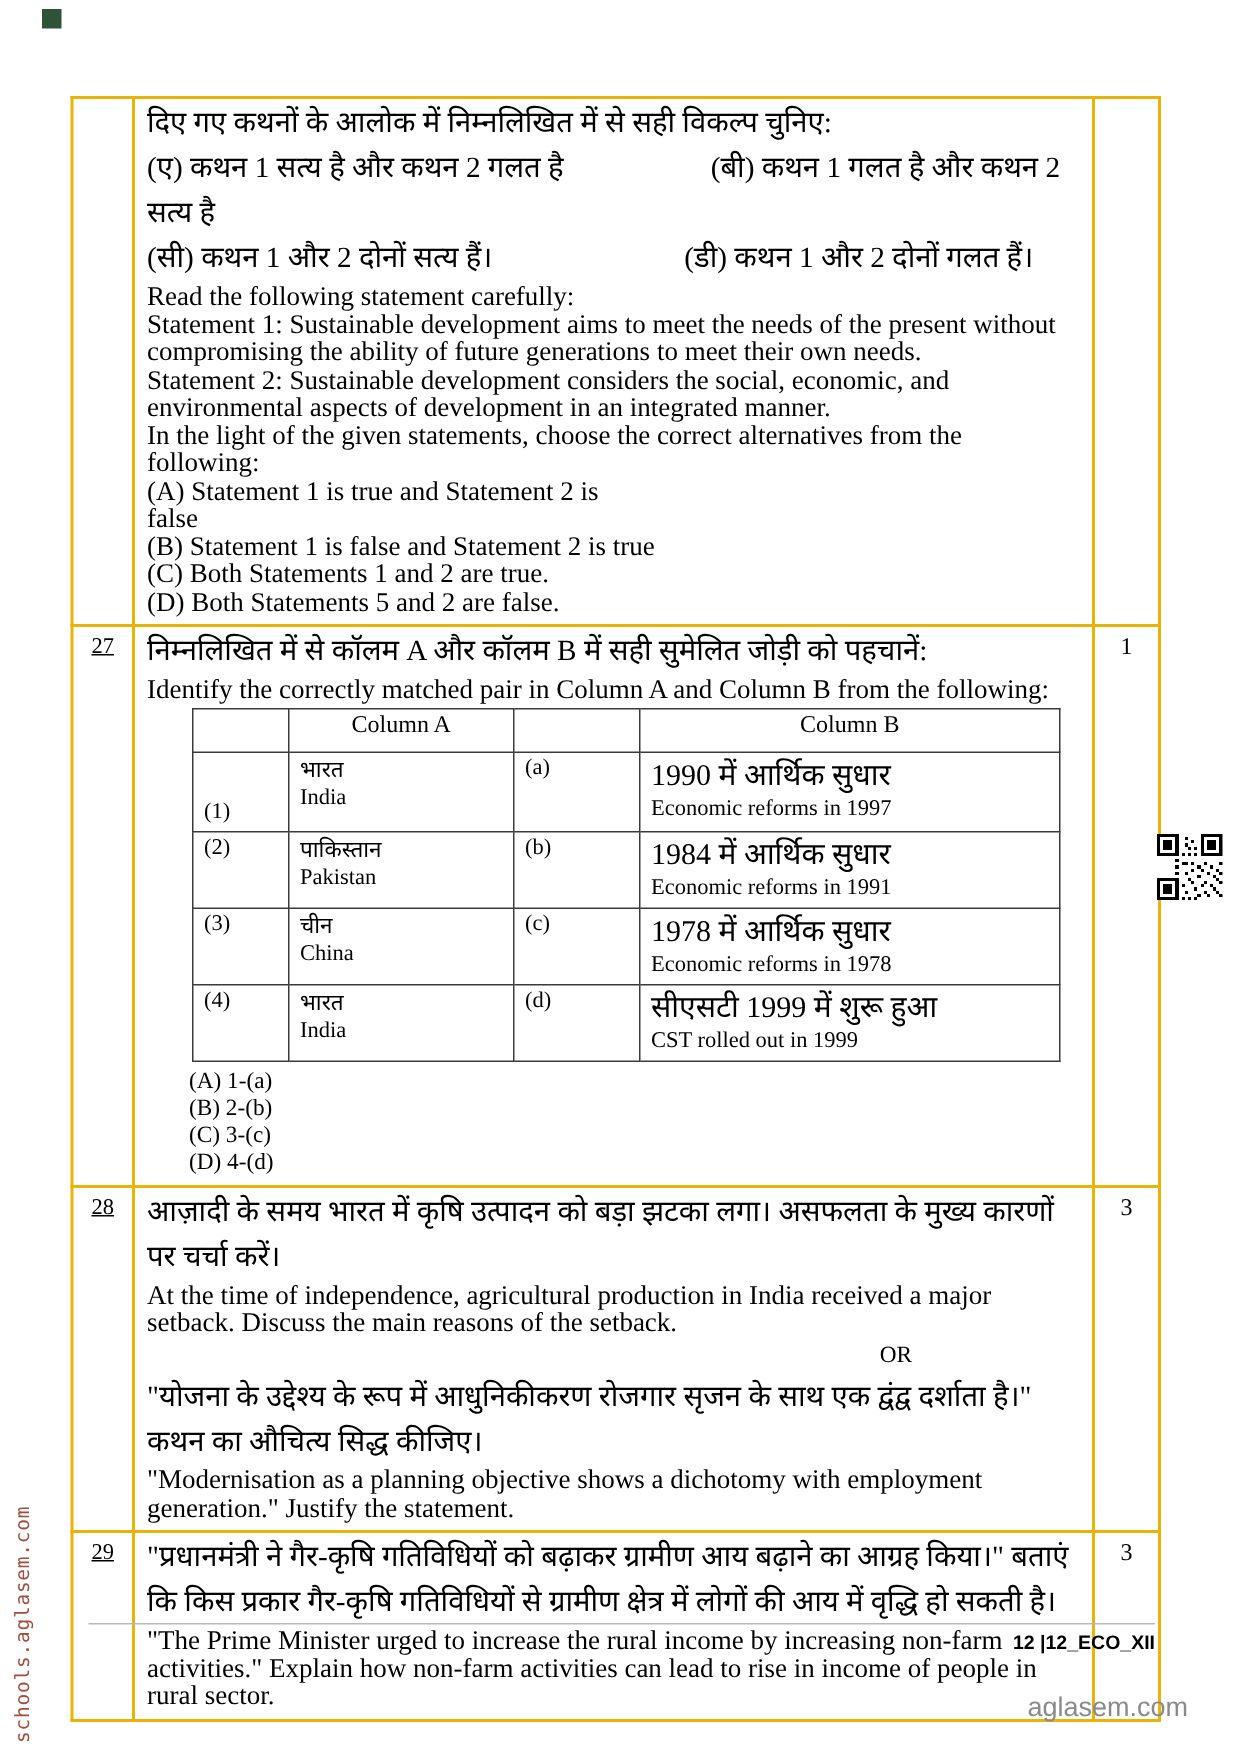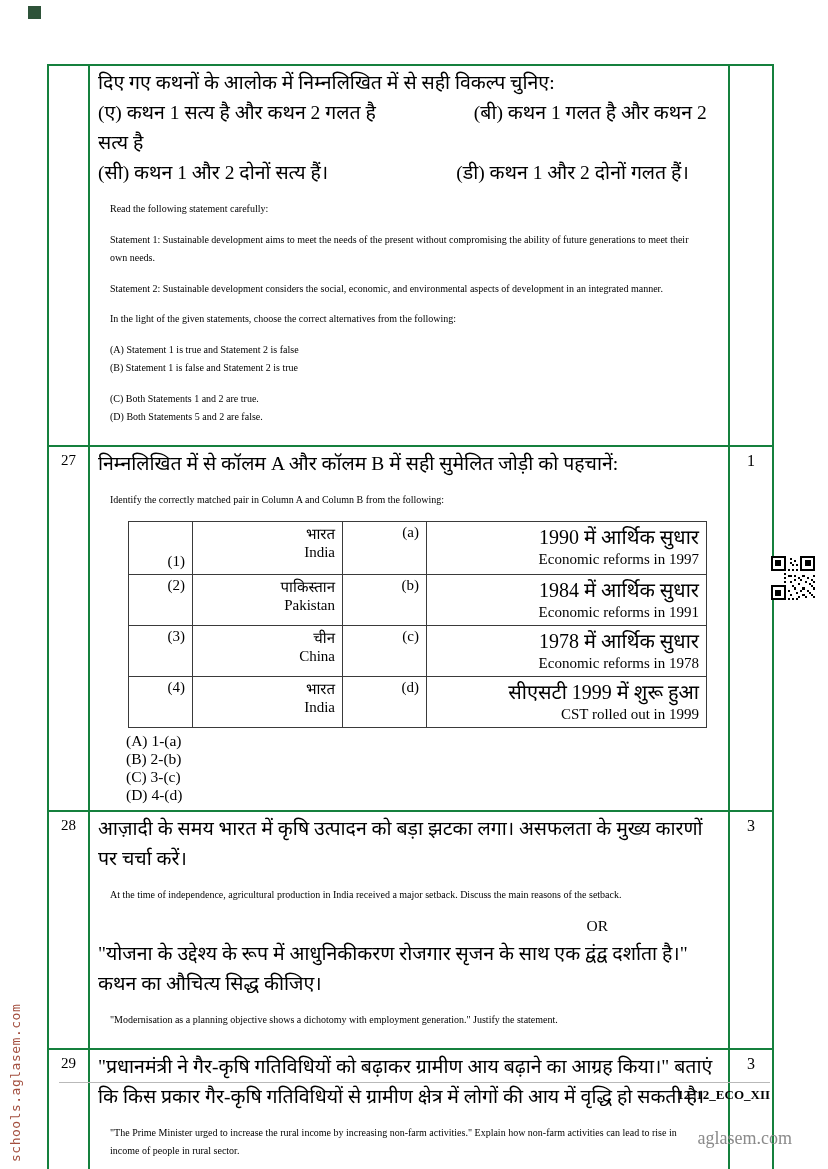--- a/index.html
+++ b/index.html
@@ -6,58 +6,58 @@
   .page {
     position:relative; width:828px; height:1169px; margin:0 auto;
     background:#fff; overflow:hidden; color:#000;
     font-family:"Liberation Serif", serif;
   }
   
   table.main {
     position:absolute; left:47px; top:64px; width:727px;
     border-collapse:collapse; table-layout:fixed;
   }
-  table.main td { border:2px solid #15803d; vertical-align:top; }
-  td.numcell  { text-align:center; font-size:15px; padding-top:5px; }
+  table.main td { border:2px solid #eab308; vertical-align:top; }
+  td.numcell  { text-align:center; font-size:15px; padding-top:5px;text-decoration:underline; }
   td.markcell { text-align:center; font-size:16px; padding-top:5px; }
   td.content  { padding:2px 10px 6px 8px; }
 
   .hi  { font-size:19.5px; line-height:30px; margin:0;
          font-family:"Liberation Serif","DejaVu Sans",serif; }
-  .en  { font-size:10px;  line-height:18.5px; margin:12px; }
+  .en  { font-size:18px;  line-height:18.5px; margin:0; }
   .gap-ab { display:inline-block; width:98px; }
   .gap-cd { display:inline-block; width:128px; }
   .enopts { display:flex;flex-direction:column; }
   .enopts .left { width:334px; flex:none; }
 
   
   table.match { border-collapse:collapse; table-layout:fixed; width:578px;
                 margin:3px 0 4px 30px; }
   table.match td { border:1px solid #3a3a3a; padding:2px 7px; vertical-align:top; }
   .mhead td { height:24px; text-align:center; font-size:16px; padding-top:4px; }
-  .mrow td  { height:46px;text-align:right; }
+  .mrow td  { height:46px; }
   .mnum, .mletter, .ma-en, .mb-en { font-size:15px; }
   .mnum.vb { vertical-align:bottom; padding-bottom:4px; }
   .ma-hi { font-size:15px; line-height:20px; font-family:"Liberation Serif","DejaVu Sans",serif; }
   .mb-hi { font-size:20px; line-height:27px; font-family:"Liberation Serif","DejaVu Sans",serif; }
   .optrow { display:flex; margin:4px 0 0 28px; font-size:15.5px;flex-direction:column; }
   .optrow span { width:143px; flex:none; }
   .or-line { text-align:right; font-size:15.5px; margin:4px 110px 4px 0; }
 
   
   .corner-mark { position:absolute; left:28px; top:6px; width:13px; height:13px;
                  background:#2e5339; }
   .qr { position:absolute; left:771px; top:556px; width:44px; height:44px; }
   .footer-line { position:absolute; left:59px; top:1082px; width:711px;
                  border-top:1px solid #b9b9b9; }
   .footer-page { position:absolute; right:58px; top:1087px;
-                 font-family:Liberation Serif, serif; font-weight:bold;
+                 font-family:Liberation Sans, sans-serif; font-weight:bold;
                  font-size:13px; }
   .bottom-watermark { position:absolute; right:36px; top:1128px;
-                 font-family:Liberation Serif, serif; font-size:18px;
+                 font-family:Liberation Sans, sans-serif; font-size:18px;
                  color:var(--watermark_gray,#8a8a8a); }
   .side-watermark { position:absolute; left:8px; top:1162px;
                  transform:rotate(-90deg); transform-origin:0 0;
                  font-family:"DejaVu Sans Mono",monospace; font-size:13px;
                  letter-spacing:0.5px; color:var(--side_watermark,#a34f3f);
                  white-space:nowrap; }
 </style>
 </head>
 <body>
 
@@ -102,20 +102,26 @@
           <p class="en">Identify the correctly matched pair in Column A and Column B from the following:</p>
 
           <table class="match">
             <colgroup>
                 <col style="width:64px">
                 <col style="width:150px">
                 <col style="width:84px">
                 <col style="width:280px">
               </colgroup>
             <tbody>
+              <tr class="mhead">
+                <td></td>
+                <td>Column A</td>
+                <td></td>
+                <td>Column B</td>
+              </tr>
               <tr class="mrow">
                 <td class="mnum vb">(1)</td>
                 <td>
                   <div class="ma-hi">भारत</div>
                   <div class="ma-en">India</div>
                 </td>
                 <td class="mletter">(a)</td>
                 <td>
                   <div class="mb-hi">1990 में आर्थिक सुधार</div>
                   <div class="mb-en">Economic reforms in 1997</div>

